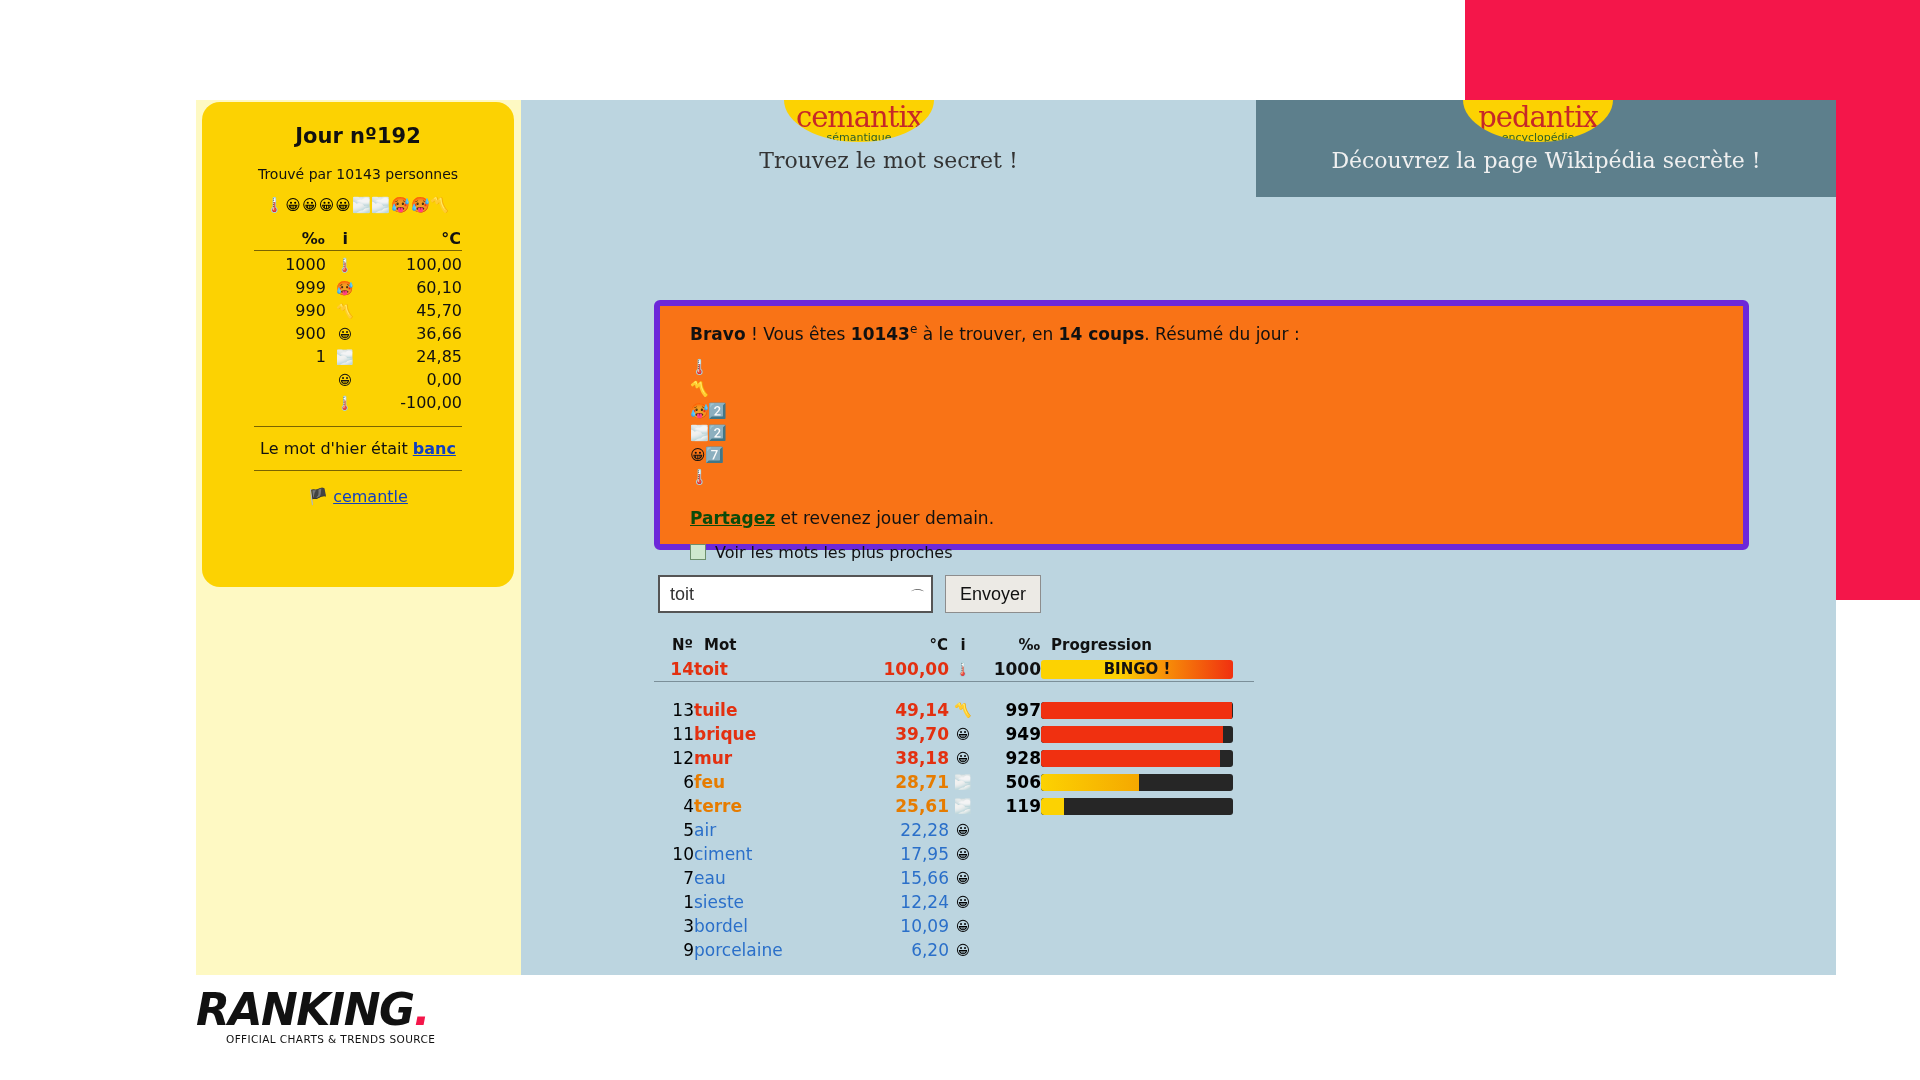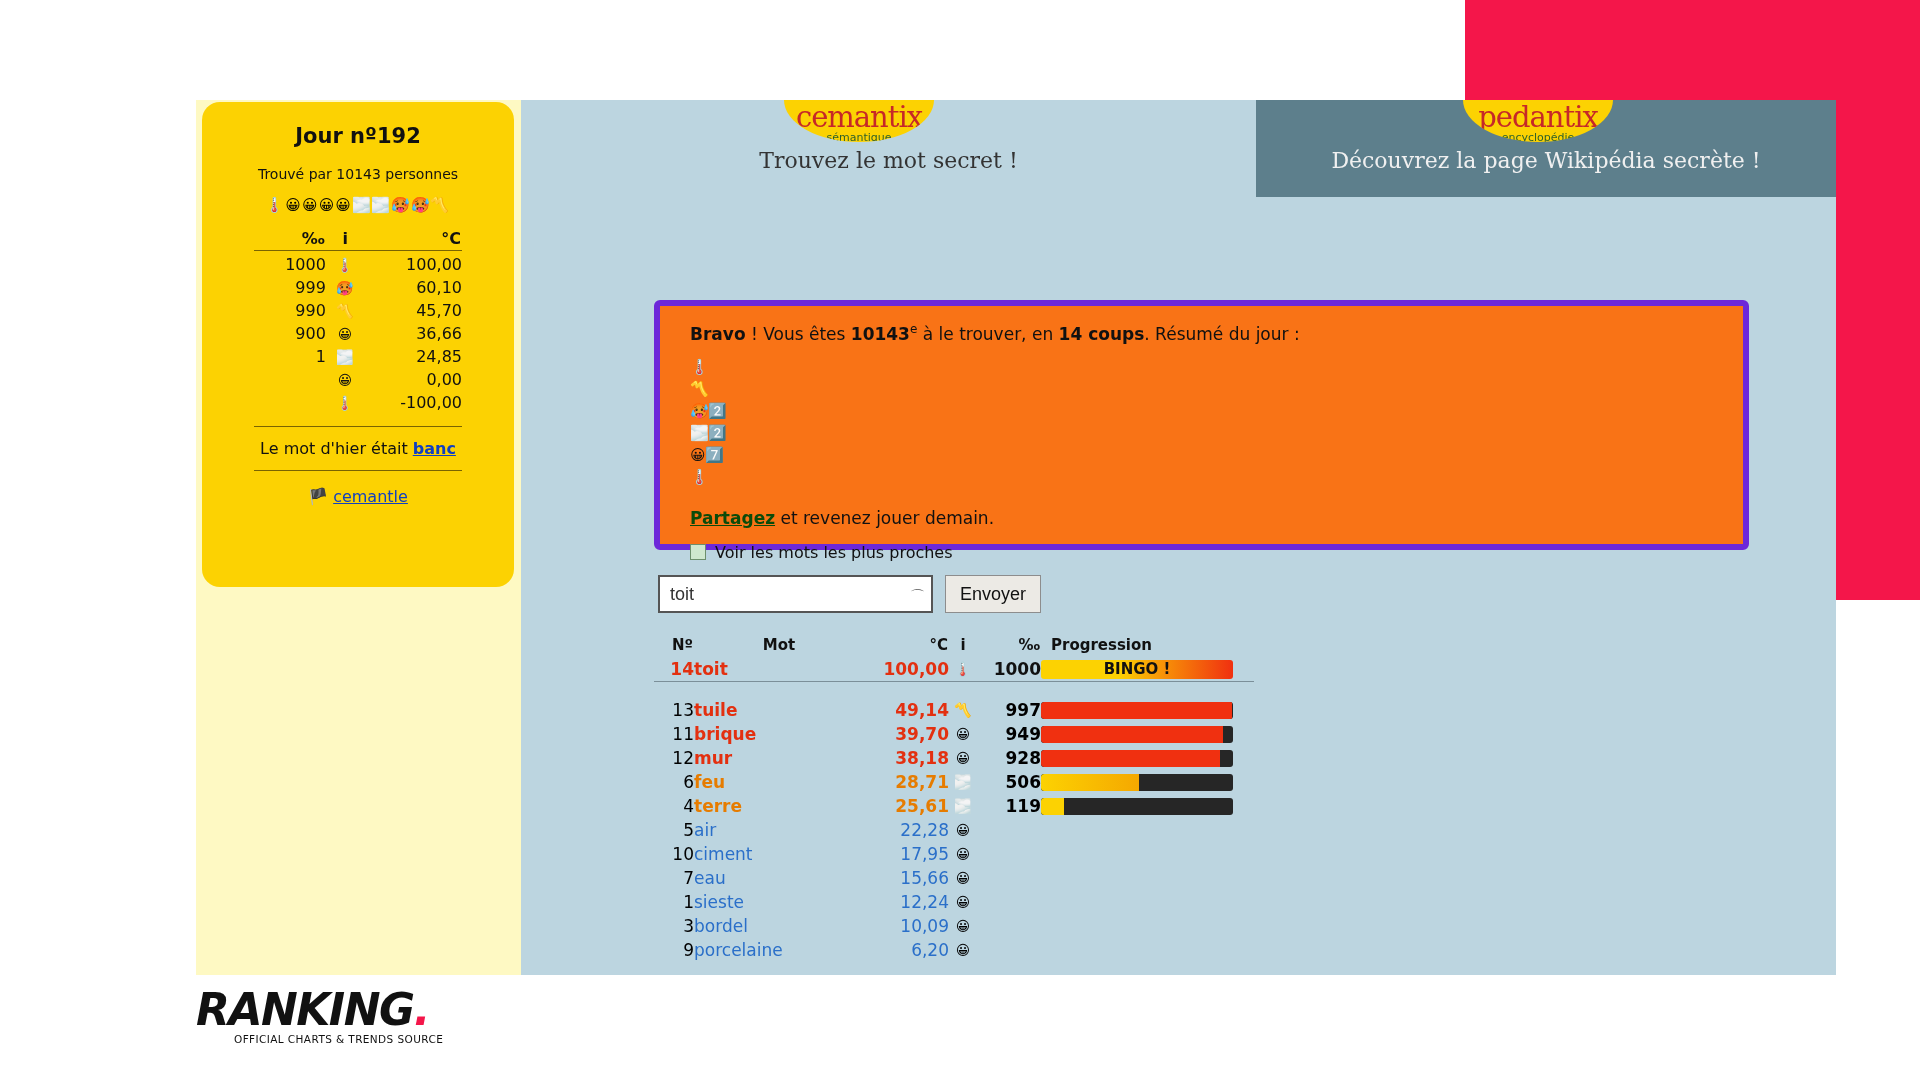--- a/index.html
+++ b/index.html
@@ -268,21 +268,21 @@
     font-size: 17px;
     border-collapse: collapse;
   }
   .tbl th {
     font-weight: bold;
     color: #111;
     padding-bottom: 3px;
     font-size: 15px;
   }
   .th-n  { text-align: right; width: 38px; }
-  .th-w  { text-align: center;  width: 150px; padding-left: 10px;}
+  .th-w  { text-align: left;  width: 150px; padding-left: 10px;}
   .th-t  { text-align: right; width: 92px; }
   .th-i  { text-align: center; width: 26px;}
   .th-p  { text-align: right; width: 62px; }
   .th-pr { text-align: left;  padding-left: 10px;}
   .tbl td { padding: 2px 0; }
   .td-n  { text-align: right; }
   .td-w  { text-align: left; padding-left: 10px;}
   .td-t  { text-align: right; }
   .td-i  { text-align: center; font-size: 14px;}
   .td-p  { text-align: right; font-weight: bold;}
@@ -332,21 +332,21 @@
     letter-spacing: -1.5px;
     color: #111;
     line-height: 44px;
   }
   .ranking-dot { color: #f4164a; }
   .ranking-sub {
     font-size: 10.5px;
     letter-spacing: 0.4px;
     color: #111;
     margin-top: 1px;
-    margin-left: 38px;
+    margin-left: 30px;
   }
 </style>
 </head>
 <body>
 
 <div id="root">
 
   <div class="deco-red-top"></div>
 
   <div class="shot">

